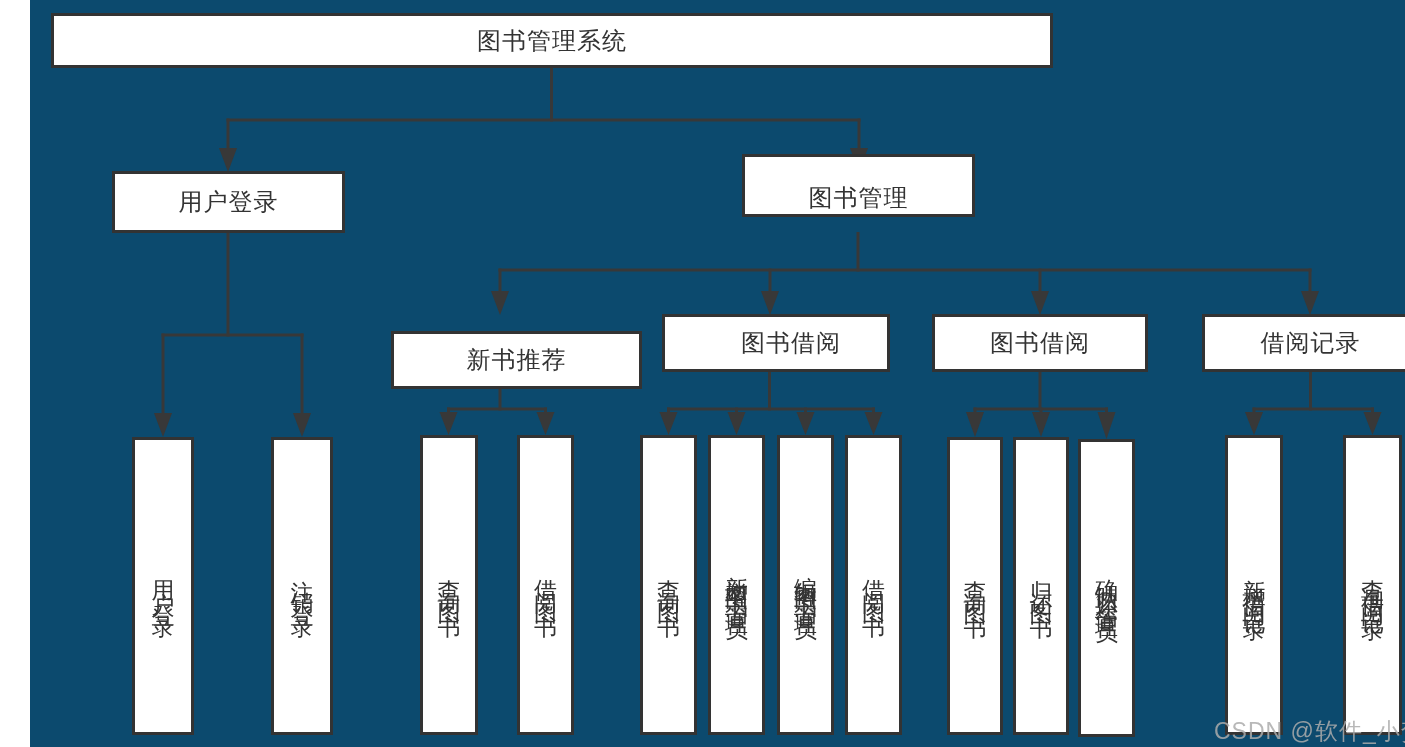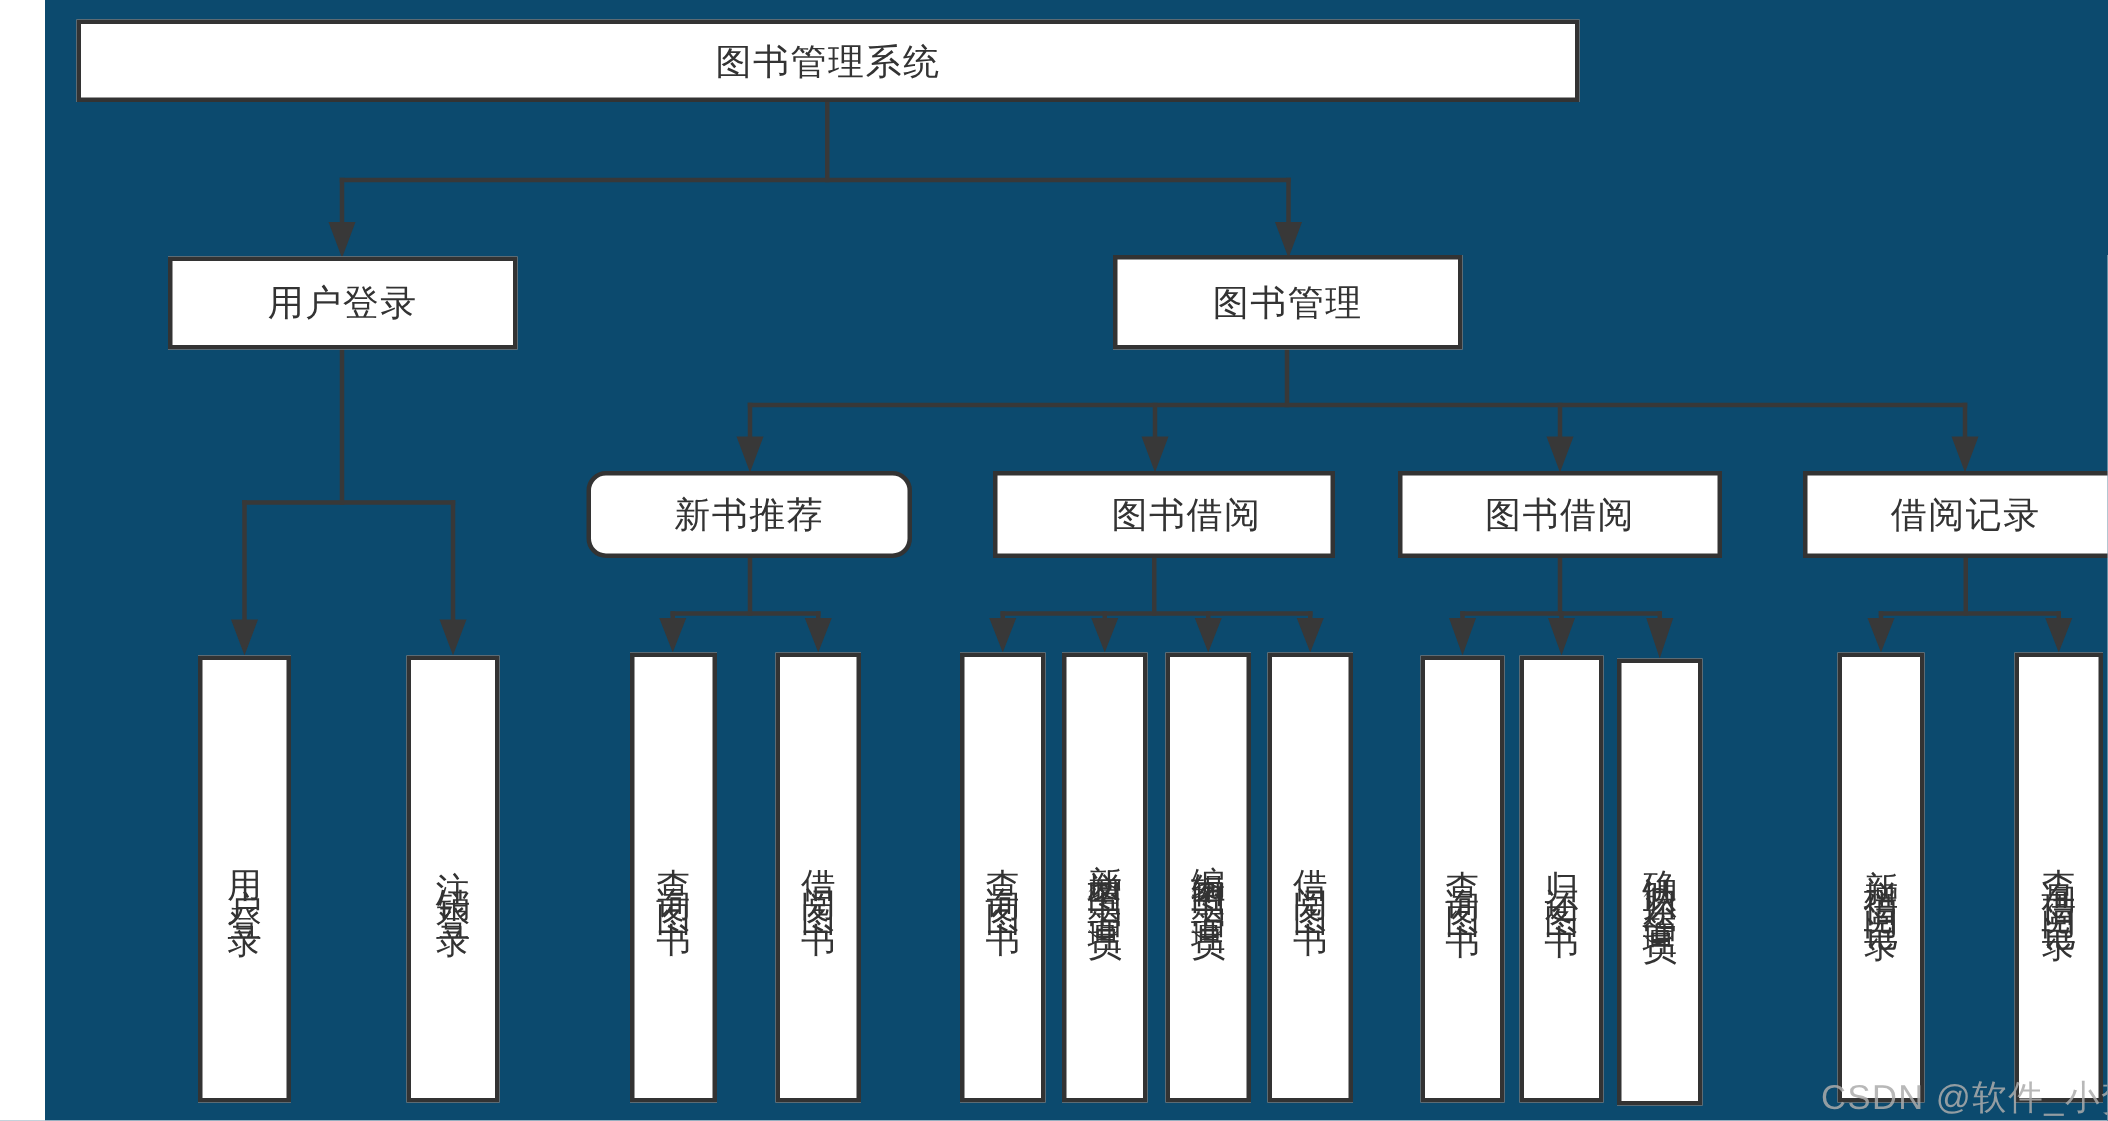--- a/index.html
+++ b/index.html
@@ -135,25 +135,25 @@
     </g>
   </svg>
 
   <div class="node" style="left:21px; top:13px; width:1002px; height:55px;">
     <span class="label">图书管理系统</span>
   </div>
 
   <div class="node" style="left:82px; top:171px; width:233px; height:62px;">
     <span class="label">用户登录</span>
   </div>
-  <div class="node" style="left:712px; top:170px; width:233px; height:63px;">
+  <div class="node" style="left:712px; top:154px; width:233px; height:63px;align-items:flex-end;">
     <span class="label">图书管理</span>
   </div>
 
-  <div class="node" style="left:361px; top:314px; width:217px; height:58px;border-radius:13px;">
+  <div class="node" style="left:361px; top:331px; width:251px; height:58px;">
     <span class="label">新书推荐</span>
   </div>
   <div class="node" style="left:632px; top:314px; width:228px; height:58px;padding-left:30px;">
     <span class="label">图书借阅</span>
   </div>
   <div class="node" style="left:902px; top:314px; width:216px; height:58px;">
     <span class="label">图书借阅</span>
   </div>
   <div class="node" style="left:1172px; top:314px; width:217px; height:58px;">
     <span class="label">借阅记录</span>

